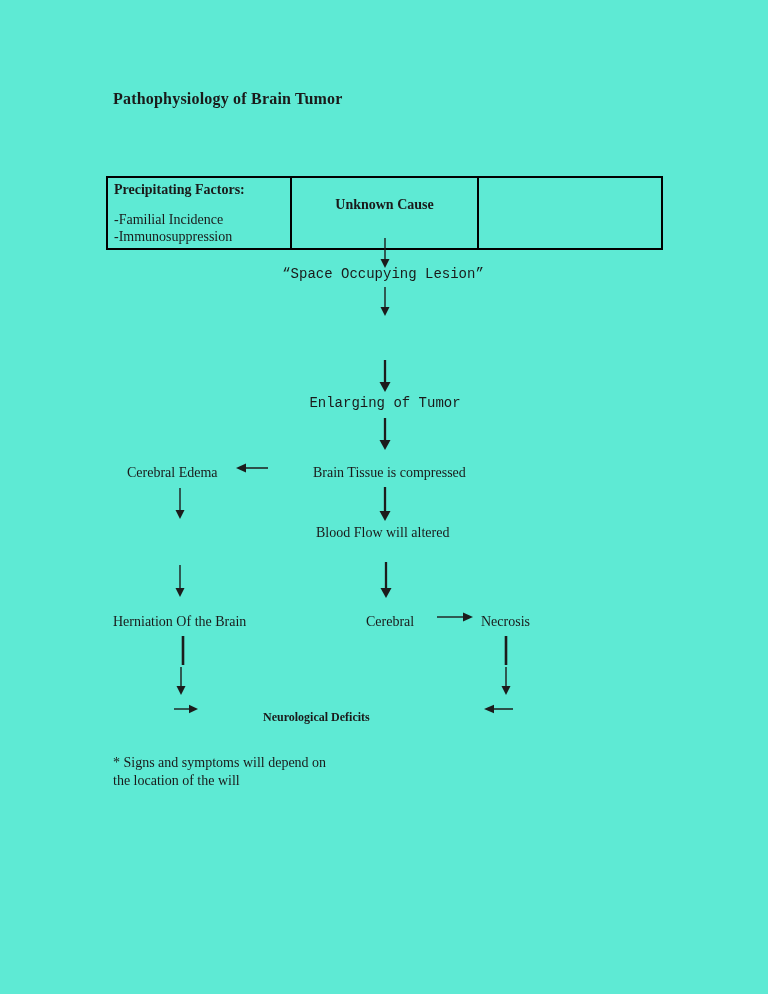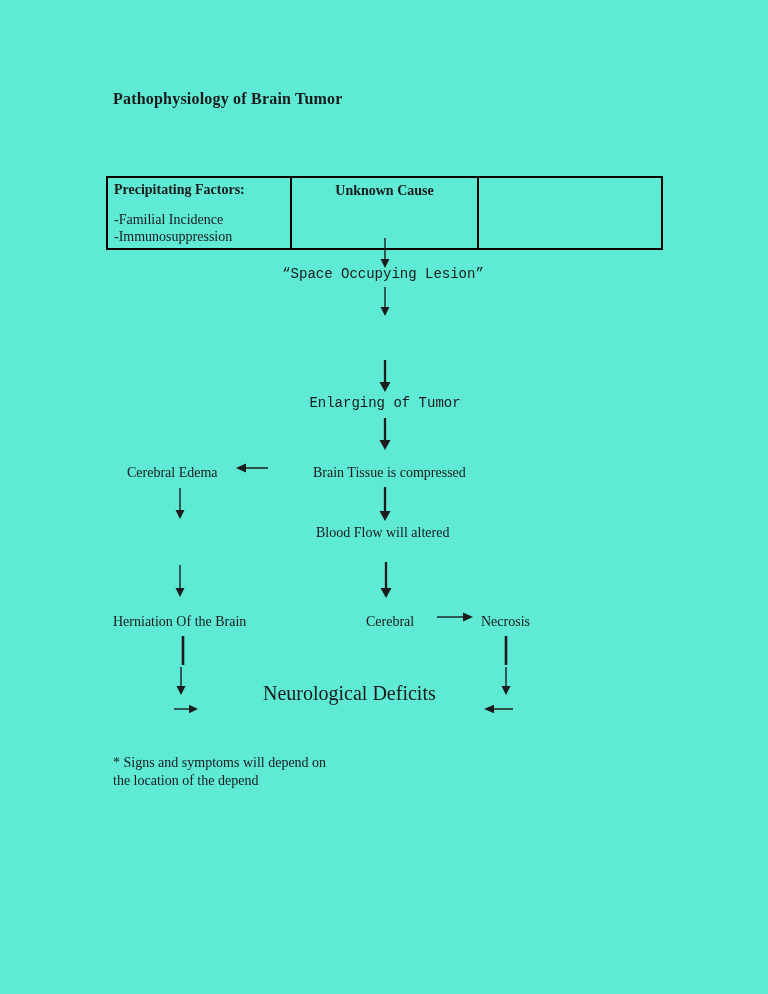--- a/index.html
+++ b/index.html
@@ -33,21 +33,21 @@
     display: flex;
     margin-top: 16px;
   }
   .cell {
     box-sizing: border-box;
     padding: 3px 6px 2px 6px;
     font-size: 14px;
     line-height: 17px;
   }
   .cell-1 { width: 184px; border-right: 2px solid #000; }
-  .cell-2 { width: 187px; border-right: 2px solid #000; text-align: center; padding-top: 4px; }
+  .cell-2 { width: 187px; border-right: 2px solid #000; text-align: center; padding-top: 18px; }
   .cell-3 { flex: 1; }
   .cell-header { font-weight: bold; }
   .cell-items { margin-top: 13px; }
   
   .node {
     position: absolute;
     font-size: 14px;
     line-height: 17px;
     white-space: nowrap;
   }
@@ -55,21 +55,21 @@
   .n-sol        { left: 280px; top: 266px; width: 206px; }
   .n-cp         { left: 330px; top: 318px; line-height: 17.5px; }
   .n-enlarging  { left: 300px; top: 395px; width: 170px; }
   .n-edema      { left: 127px; top: 464px; }
   .n-brain      { left: 313px; top: 464px; }
   .n-icp        { left: 118px; top: 524px; width: 142px; white-space: normal; }
   .n-blood      { left: 316px; top: 524px; }
   .n-herniation { left: 113px; top: 613px; }
   .n-ischemia   { left: 366px; top: 613px; }
   .n-necrosis   { left: 481px; top: 613px; }
-  .n-neuro      { left: 263px; top: 685px; font-size: 20px; font-weight: normal; }
+  .n-neuro      { left: 263px; top: 709px; font-size: 12px; font-weight: bold; }
   .footnote     { left: 113px; top: 754px; line-height: 18px; }
   
   .arr { position: absolute; line-height: 0; }
   .arr svg { display: block; }
   .stroke { stroke: #1c1c1c; fill: none; }
   .head   { fill: #1c1c1c; stroke: none; }
 </style>
 </head>
 <body>
 
@@ -210,16 +210,16 @@
   <div class="node n-neuro">Neurological Deficits</div>
   <div class="arr" style="left:484px;top:702px">
     <svg width="29" height="14" viewBox="0 0 29 14">
         <line class="stroke" x1="9" y1="7" x2="29" y2="7" stroke-width="1.5"></line>
         <polygon class="head" points="0,7 10,2.8 10,11.2"></polygon>
       </svg>
   </div>
 
   <div class="node footnote">
     <div>* Signs and symptoms will depend on</div>
-    <div>the location of the depend</div>
+    <div>the location of the will</div>
   </div>
 
 </div>
 
 </body></html>

